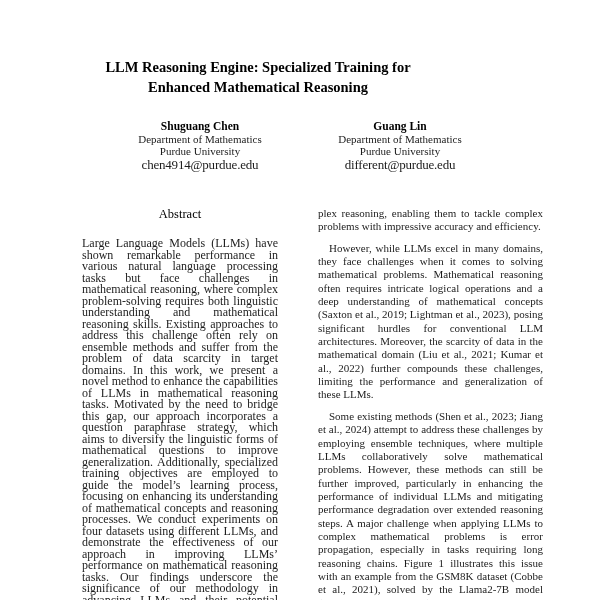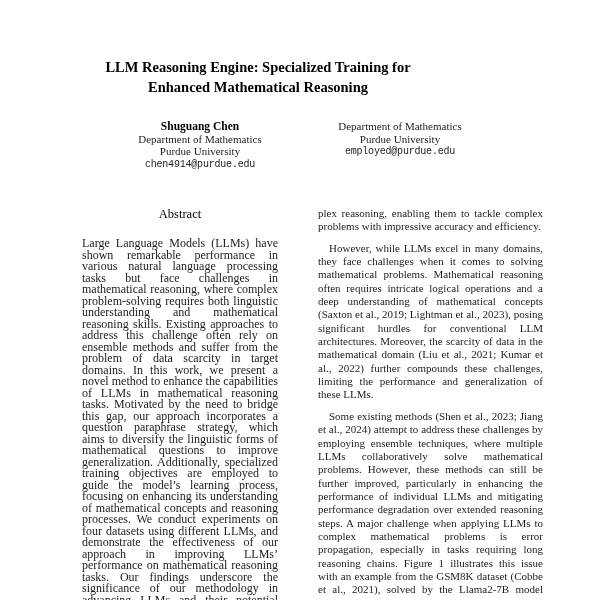--- a/index.html
+++ b/index.html
@@ -40,22 +40,22 @@
     font-size: 11px;
     line-height: 12.5px;
   }
   .author-left { margin-left: 100px; }
   .author-name {
     font-weight: bold;
     font-size: 11.5px;
     color: #000000;
   }
   .author-email {
-    font-family: Liberation Mono, monospace;
-    font-size: 10px;
+    font-family: Liberation Serif, serif;
+    font-size: 13px;
     letter-spacing: -0.2px;
     padding-top: 1px;
   }
   .col-left {
     position: absolute;
     left: 66px;
     top: 207px;
     width: 228px;
   }
   .abstract-heading {
@@ -101,23 +101,24 @@
   </header>
 
   <div class="authors">
     <div class="author author-left">
       <div class="author-name">Shuguang Chen</div>
       <div class="author-dept">Department of Mathematics</div>
       <div class="author-inst">Purdue University</div>
       <div class="author-email">chen4914@purdue.edu</div>
     </div>
     <div class="author">
+      <div class="author-name">Guang Lin</div>
       <div class="author-dept">Department of Mathematics</div>
       <div class="author-inst">Purdue University</div>
-      <div class="author-email">employed@purdue.edu</div>
+      <div class="author-email">different@purdue.edu</div>
     </div>
   </div>
 
   <div class="col-left">
     <div class="abstract-heading">Abstract</div>
     <p class="abstract-text">Large Language Models (LLMs) have shown remarkable performance in various natural language processing tasks but face challenges in mathematical reasoning, where complex problem-solving requires both linguistic understanding and mathematical reasoning skills. Existing approaches to address this challenge often rely on ensemble methods and suffer from the problem of data scarcity in target domains. In this work, we present a novel method to enhance the capabilities of LLMs in mathematical reasoning tasks. Motivated by the need to bridge this gap, our approach incorporates a question paraphrase strategy, which aims to diversify the linguistic forms of mathematical questions to improve generalization. Additionally, specialized training objectives are employed to guide the model’s learning process, focusing on enhancing its understanding of mathematical concepts and reasoning processes. We conduct experiments on four datasets using different LLMs, and demonstrate the effectiveness of our approach in improving LLMs’ performance on mathematical reasoning tasks. Our findings underscore the significance of our methodology in advancing LLMs and their potential implications for real-world applications that require mathematical reasoning abilities.</p>
   </div>
 
   <div class="col-right">
     <p class="body-p no-indent">plex reasoning, enabling them to tackle complex problems with impressive accuracy and efficiency.</p>

